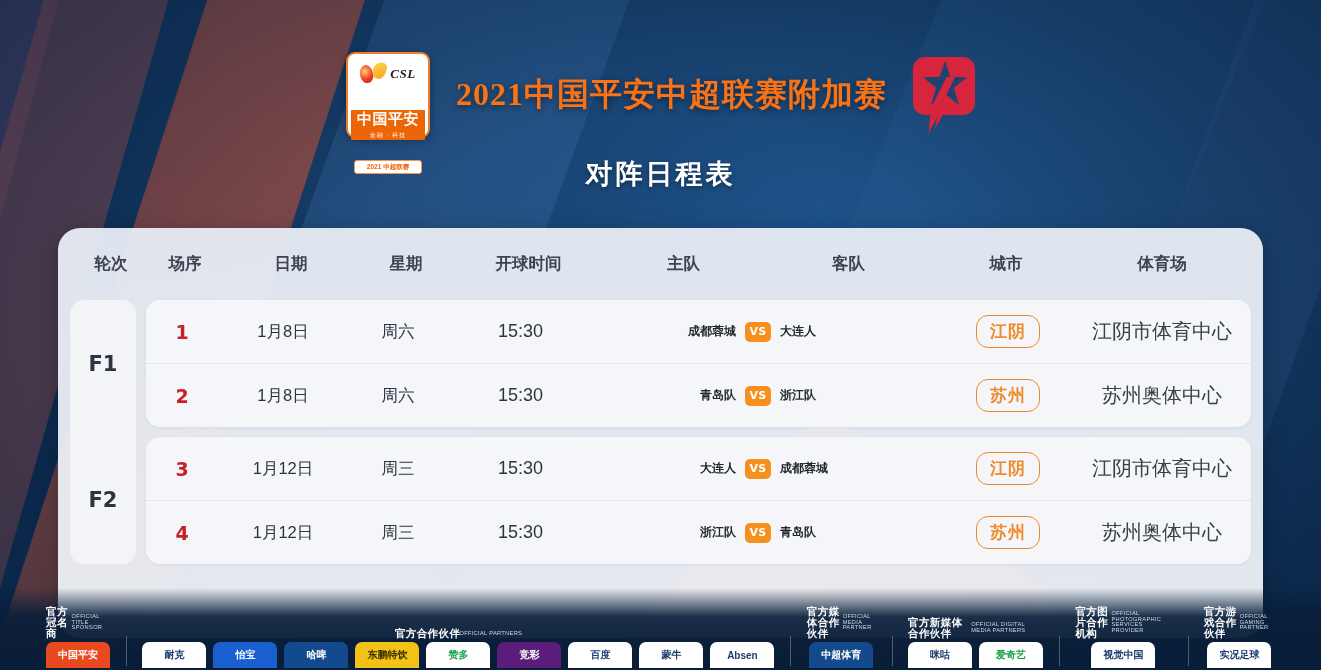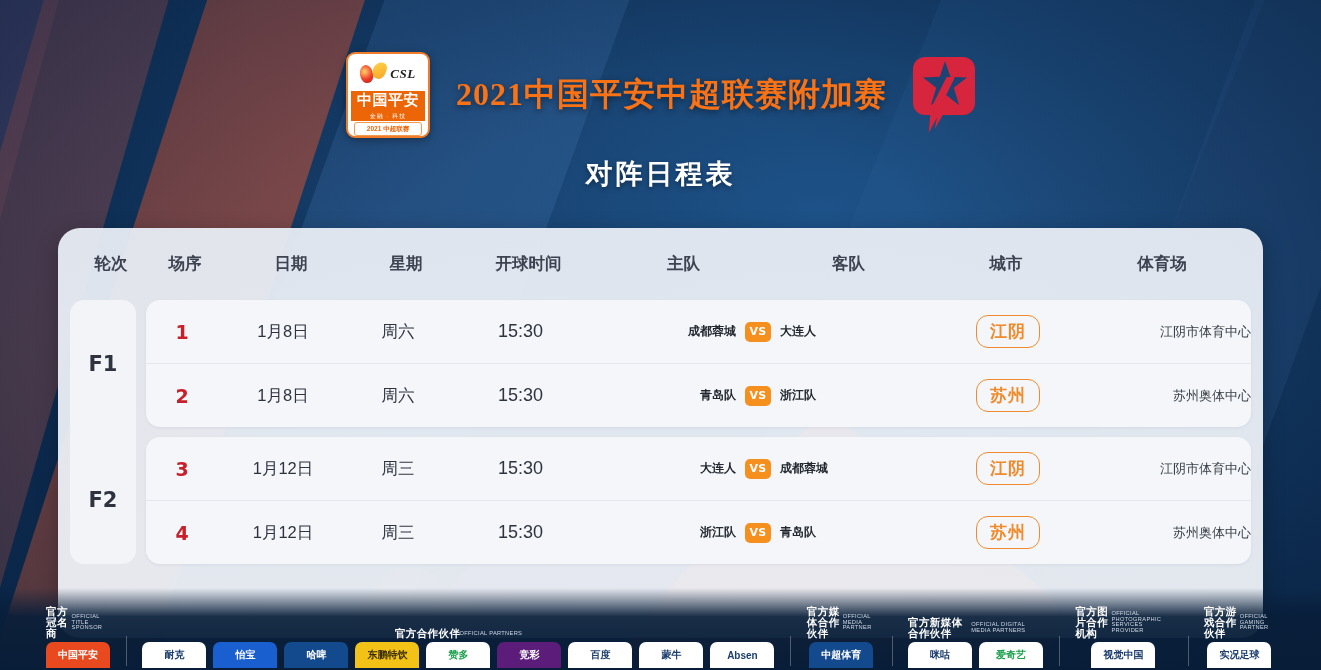--- a/index.html
+++ b/index.html
@@ -51,20 +51,21 @@
 
   
   .header { position:absolute; left:0; right:0; top:52px; z-index:5; }
   .title-row { display:flex; align-items:center; justify-content:center; gap:26px; }
 
   .csl-logo {
     width:84px; height:86px; border-radius:9px; background:#fff;
     box-shadow:0 2px 8px rgba(0,0,0,.35);
     padding:3px; display:flex; flex-direction:column;
     border:2px solid #f07b28;
+    gap:19px;
   }
   .csl-top { flex:0 0 34px; background:#fff; display:flex; align-items:center;
              justify-content:center; gap:2px; position:relative; }
   .csl-flame { width:22px; height:22px; position:relative; }
   .csl-flame:before {
     content:""; position:absolute; left:0; top:2px; width:13px; height:18px;
     border-radius:50% 50% 45% 45%;
     background:radial-gradient(circle at 40% 35%, #ffd36b 0%, #ef3d2a 55%, #b8201a 100%);
     transform:rotate(-12deg);
   }
@@ -126,21 +127,21 @@
   .row { flex:1; display:flex; align-items:center; }
   .row + .row { border-top:1px solid #e4e8ee; }
 
   .c-no    { width:72px;  text-align:center; font-size:19px; font-weight:bold; color:#c8202a;
              font-family:"DejaVu Sans",sans-serif; }
   .c-date  { width:130px; text-align:center; font-size:16.5px; color:#2f3340; }
   .c-dow   { width:100px; text-align:center; font-size:16.5px; color:#2f3340; }
   .c-time  { width:145px; text-align:center; font-size:18px; color:#2f3340; }
   .c-match { width:330px; display:flex; align-items:center; justify-content:center; gap:9px; }
   .c-city  { width:150px; display:flex; align-items:center; justify-content:center; }
-  .c-venue { flex:1; text-align:right; font-size:13px; color:#3a4049; }
+  .c-venue { flex:1; text-align:center; font-size:20px; color:#3a4049; }
 
   .team { font-size:12px; font-weight:bold; color:#23272f; white-space:nowrap; }
   .team.home { text-align:right; min-width:100px; }
   .team.away { text-align:left;  min-width:100px; }
   .vs-badge { width:26px; height:20px; border-radius:5px; background:#f5901e;
               color:#fff; font-size:11px; font-weight:bold; display:flex;
               align-items:center; justify-content:center; letter-spacing:.3px;
               font-family:"DejaVu Sans",sans-serif; flex:0 0 auto; }
   .city-badge { border:1.6px solid #ef8b2c; color:#ef8b2c; border-radius:12px;
                 padding:4px 13px; font-size:17px; font-weight:bold; letter-spacing:1px;margin-left:20px; }

